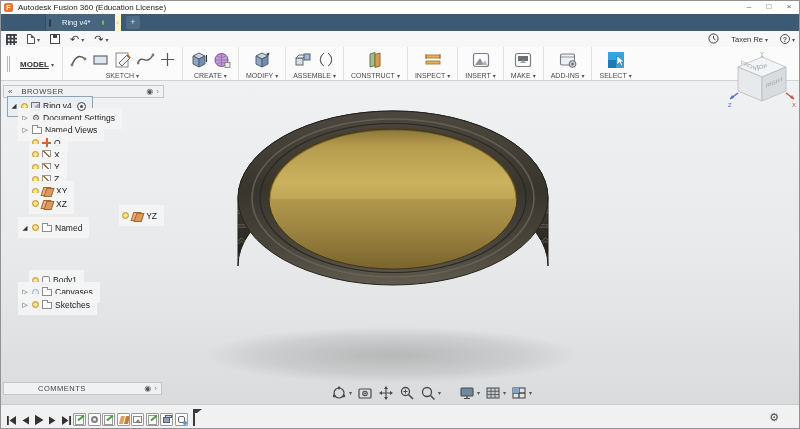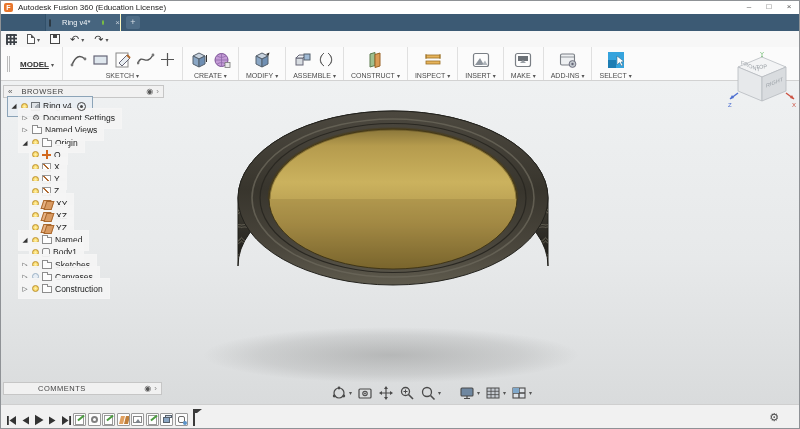--- a/index.html
+++ b/index.html
@@ -12,21 +12,21 @@
               display:flex; align-items:center; }
   #logo { width:9px; height:9px; margin-left:3px; background:#e8762c; border-radius:2px;
           color:#fff; font-size:7px; font-weight:bold; text-align:center; line-height:9px; }
   #title-text { font-size:8px; color:#1c1c1c; margin-left:5px; }
   #win-controls { position:absolute; right:2px; top:0; display:flex; }
   #win-controls span { width:20px; height:12px; font-size:8px; color:#555; text-align:center; line-height:12px; }
 
   
   #tabbar { position:absolute; left:0; top:13px; width:800px; height:17px; background:#3c5a74; }
   #doc-tab { position:absolute; left:44px; top:0; width:76px; height:17px; background:#47657f;
-             border-left:1px solid #31506a; border-right:1px solid #fef9c3;
+             border-left:1px solid #31506a; border-right:6px solid #fef9c3;
              display:flex; align-items:center; padding:0 3px;gap:7px; }
   .doc-icon { width:8px; height:8px; background:linear-gradient(135deg,#b9bec4 50%,#74797f 50%);
               border:1px solid #2c3944; border-radius:1px; }
   #doc-tab .tab-label { color:#f2f5f8; font-size:7.5px; margin-left:4px; white-space:nowrap; }
   .sync-dot { width:5px; height:5px; border:1px solid #7dc242; border-radius:50%; margin-left:5px; }
   .tab-close { color:#c3cdd6; font-size:8px; margin-left:4px; }
   #new-tab { position:absolute; left:125px; top:2px; width:14px; height:13px; background:#4e6c86;
              border-radius:2px; color:#d7dee5; font-size:9px; text-align:center; line-height:12px; }
 
   
@@ -166,20 +166,36 @@
       <span class="floppy"></span>
     </span>
     <span class="qat-btn">
       <span class="u-glyph">↶</span>
       <span class="caret">▾</span>
     </span>
     <span class="qat-btn">
       <span class="u-glyph">↷</span>
       <span class="caret">▾</span>
     </span>
+    <div id="qat-right">
+      <span>
+        <svg width="11" height="11" viewBox="0 0 11 11">
+          <circle cx="5.5" cy="5.5" r="4.6" fill="none" stroke="#444" stroke-width="1"></circle>
+          <path d="M5.5 2.8 V5.5 L7.5 6.8" fill="none" stroke="#444" stroke-width="1"></path>
+        </svg>
+      </span>
+      <span class="qat-btn" style="margin-left:0">
+        <span id="user-name">Taxen Re</span>
+        <span class="caret">▾</span>
+      </span>
+      <span class="qat-btn" style="margin-left:0">
+        <span class="help-circ">?</span>
+        <span class="caret">▾</span>
+      </span>
+    </div>
   </div>
 
   <div id="ribbon">
     <div id="ribbon-inner">
       <span class="drag-handle"></span>
       <div id="ws-btn">
         <span class="ws">MODEL</span>
         <span class="caret">▾</span>
       </div>
 
@@ -537,28 +553,20 @@
             <span class="tree-label">Document Settings</span>
           </span>
         </div>
         <div class="trow" style="padding-left: 15px;">
           <span class="chip">
             <span class="disc">▷</span>
             <span class="i-folder"></span>
             <span class="tree-label">Named Views</span>
           </span>
         </div>
-        <div class="trow" style="padding-left: 15px;">
-          <span class="chip">
-            <span class="disc">◢</span>
-            <span class="bulb"></span>
-            <span class="i-folder"></span>
-            <span class="tree-label">Origin</span>
-          </span>
-        </div>
         <div class="trow" style="padding-left: 26px;">
           <span class="chip">
             <span class="bulb"></span>
             <span class="i-origin"></span>
             <span class="tree-label">O</span>
           </span>
         </div>
         <div class="trow" style="padding-left: 26px;">
           <span class="chip">
             <span class="bulb"></span>
@@ -587,64 +595,56 @@
             <span class="tree-label">XY</span>
           </span>
         </div>
         <div class="trow" style="padding-left: 26px;">
           <span class="chip">
             <span class="bulb"></span>
             <span class="i-plane"></span>
             <span class="tree-label">XZ</span>
           </span>
         </div>
-        <div class="trow" style="padding-left: 26px;">
+        <div class="trow" style="padding-left: 26px; justify-content: flex-end;">
           <span class="chip">
             <span class="bulb"></span>
             <span class="i-plane"></span>
             <span class="tree-label">YZ</span>
           </span>
         </div>
         <div class="trow" style="padding-left: 15px;">
           <span class="chip">
             <span class="disc">◢</span>
             <span class="bulb"></span>
             <span class="i-folder"></span>
             <span class="tree-label">Named</span>
           </span>
         </div>
-        <div class="trow" style="padding-left: 26px;">
+        <div class="trow" style="padding-left: 26px; margin-top: 40px;">
           <span class="chip">
             <span class="bulb"></span>
             <span class="i-body"></span>
             <span class="tree-label">Body1</span>
-          </span>
-        </div>
-        <div class="trow" style="padding-left: 15px;">
-          <span class="chip">
-            <span class="disc">▷</span>
-            <span class="bulb"></span>
-            <span class="i-folder"></span>
-            <span class="tree-label">Sketches</span>
           </span>
         </div>
         <div class="trow" style="padding-left: 15px;">
           <span class="chip">
             <span class="disc">▷</span>
             <span class="bulb off"></span>
             <span class="i-folder"></span>
             <span class="tree-label">Canvases</span>
           </span>
         </div>
         <div class="trow" style="padding-left: 15px;">
           <span class="chip">
             <span class="disc">▷</span>
             <span class="bulb"></span>
             <span class="i-folder"></span>
-            <span class="tree-label">Construction</span>
+            <span class="tree-label">Sketches</span>
           </span>
         </div>
       </div>
   </div>
 
   <div id="viewcube">
     <svg width="70" height="62" viewBox="0 0 70 62">
       <path d="M34 16 L34 5" stroke="#5cb35c" stroke-width="1.4"></path>
       <text x="32" y="5" font-size="6" fill="#5cb35c">Y</text>
       <path d="M10 42 L2 48" stroke="#4d6fd1" stroke-width="1.4"></path>

